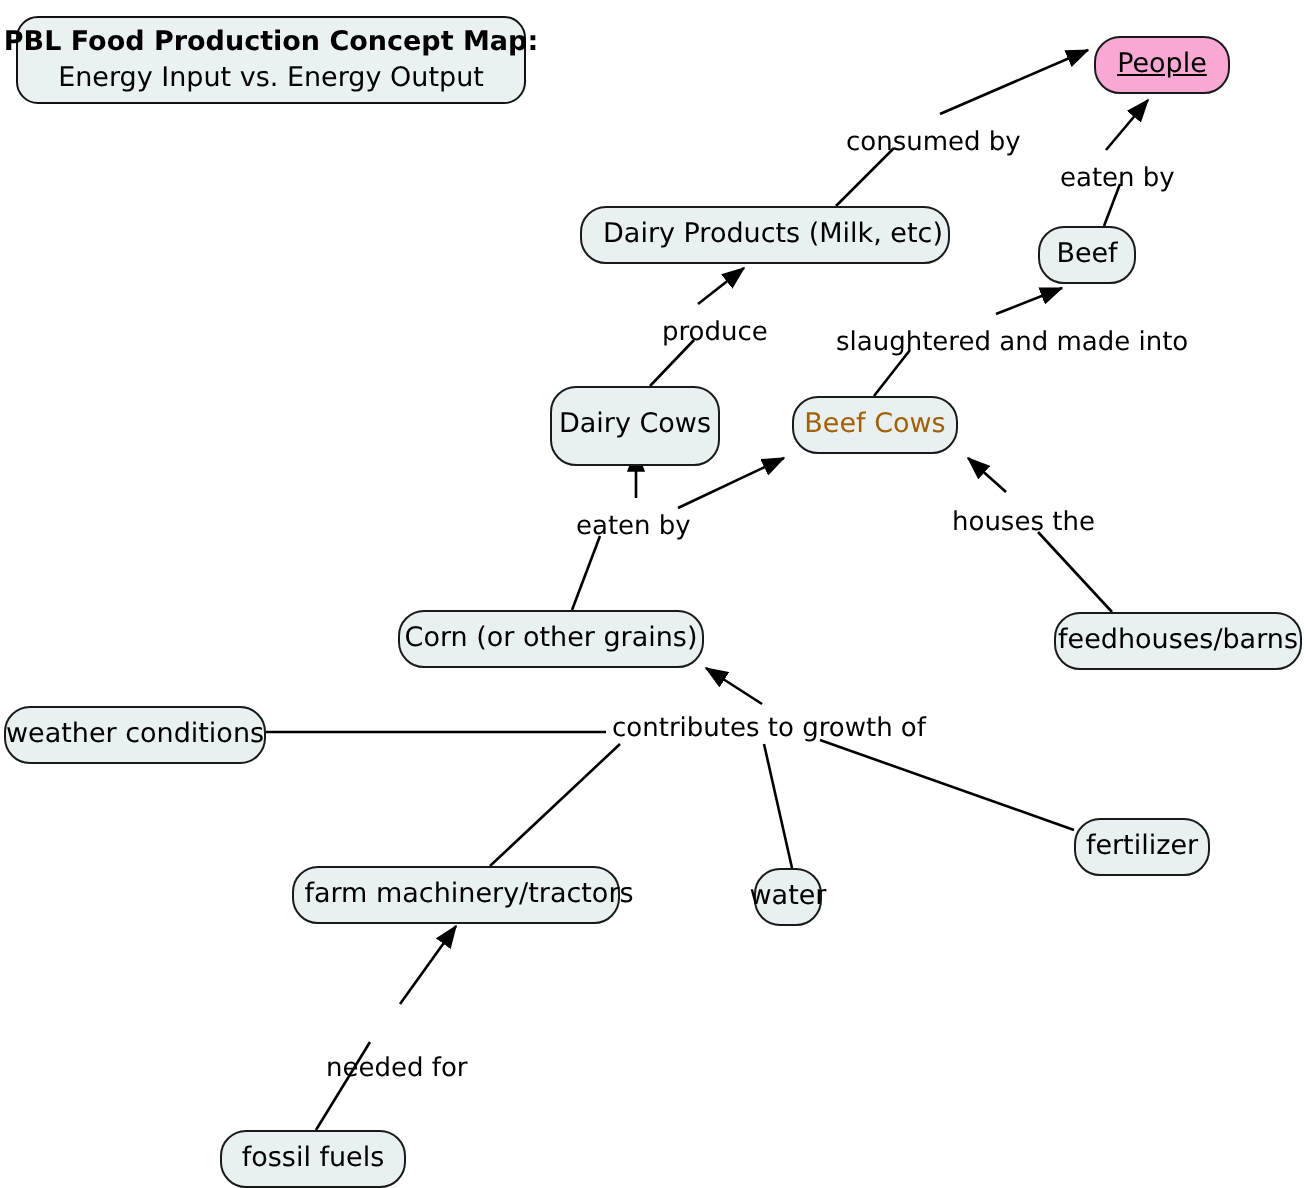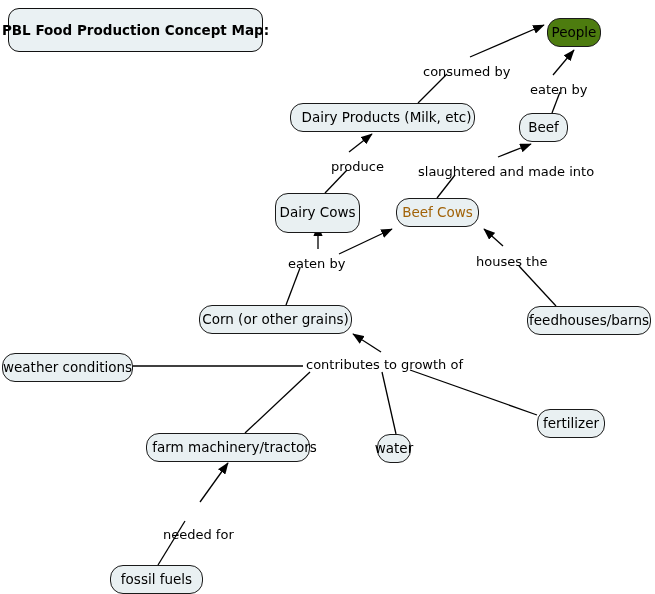--- a/index.html
+++ b/index.html
@@ -109,24 +109,25 @@
         <line x1="396" y1="434" x2="382" y2="372" stroke="#000000" stroke-width="1.3"></line>
         <line x1="537" y1="415" x2="410" y2="370" stroke="#000000" stroke-width="1.3"></line>
         <line x1="381" y1="352" x2="353" y2="334" stroke="#000000" stroke-width="1.3" marker-end="url(#arrowhead)"></line>
         <line x1="158" y1="565" x2="185" y2="521" stroke="#000000" stroke-width="1.3"></line>
         <line x1="200" y1="502" x2="228" y2="463" stroke="#000000" stroke-width="1.3" marker-end="url(#arrowhead)"></line>
       </g>
   </svg>
 
   <div id="title-box" style="left: 8px; top: 8px; width: 255px; height: 44px;">
     <div id="title-line1">PBL Food Production Concept Map:</div>
+    <div id="title-line2">Energy Input vs. Energy Output</div>
   </div>
 
   <div id="nodes-group">
-      <div class="node" style="left: 547px; top: 18px; width: 54px; height: 29px; background: #4d7c0f; border-color: rgb(26, 26, 26); color: rgb(0, 0, 0);">People</div>
+      <div class="node" style="left: 547px; top: 18px; width: 68px; height: 29px; background: #f9a8d4; border-color: rgb(26, 26, 26); color: rgb(0, 0, 0); text-decoration: underline;">People</div>
       <div class="node" style="left: 290px; top: 103px; width: 185px; height: 29px; background: rgb(233, 240, 242); border-color: rgb(26, 26, 26); color: rgb(0, 0, 0); padding-left: 18px;">Dairy Products (Milk, etc)</div>
       <div class="node" style="left: 519px; top: 113px; width: 49px; height: 29px; background: rgb(233, 240, 242); border-color: rgb(26, 26, 26); color: rgb(0, 0, 0);">Beef</div>
       <div class="node" style="left: 275px; top: 193px; width: 85px; height: 40px; background: rgb(233, 240, 242); border-color: rgb(26, 26, 26); color: rgb(0, 0, 0);">Dairy Cows</div>
       <div class="node" style="left: 396px; top: 198px; width: 83px; height: 29px; background: rgb(233, 240, 242); border-color: rgb(26, 26, 26); color: #a16207;">Beef Cows</div>
       <div class="node" style="left: 199px; top: 305px; width: 153px; height: 29px; background: rgb(233, 240, 242); border-color: rgb(26, 26, 26); color: rgb(0, 0, 0);">Corn (or other grains)</div>
       <div class="node" style="left: 527px; top: 306px; width: 124px; height: 29px; background: rgb(233, 240, 242); border-color: rgb(26, 26, 26); color: rgb(0, 0, 0);">feedhouses/barns</div>
       <div class="node" style="left: 2px; top: 353px; width: 131px; height: 29px; background: rgb(233, 240, 242); border-color: rgb(26, 26, 26); color: rgb(0, 0, 0);">weather conditions</div>
       <div class="node" style="left: 537px; top: 409px; width: 68px; height: 29px; background: rgb(233, 240, 242); border-color: rgb(26, 26, 26); color: rgb(0, 0, 0);">fertilizer</div>
       <div class="node" style="left: 146px; top: 433px; width: 164px; height: 29px; background: rgb(233, 240, 242); border-color: rgb(26, 26, 26); color: rgb(0, 0, 0); padding-left: 23px;">farm machinery/tractors</div>
       <div class="node" style="left: 377px; top: 434px; width: 34px; height: 29px; background: rgb(233, 240, 242); border-color: rgb(26, 26, 26); color: rgb(0, 0, 0);">water</div>

